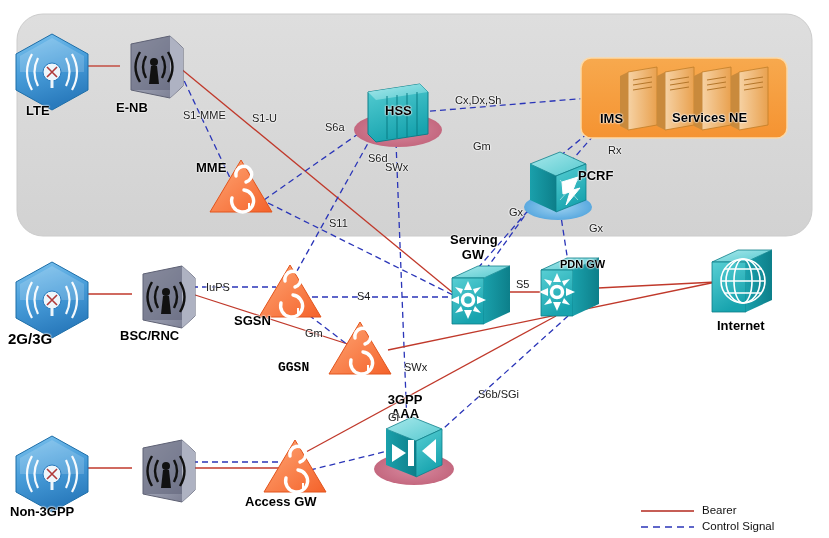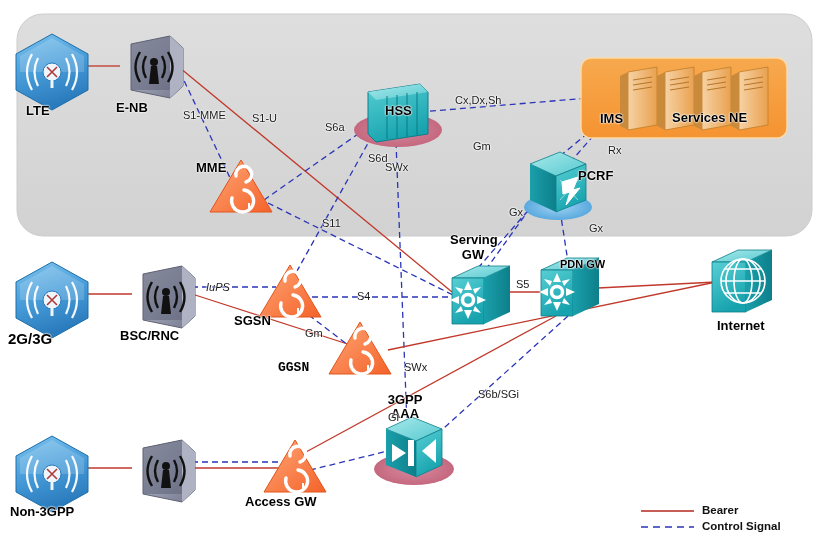--- a/index.html
+++ b/index.html
@@ -4,21 +4,21 @@
 <style>
   html,body{margin:0;padding:0;background:#ffffff;}
   body{width:829px;height:538px;overflow:hidden;
        font-family:"Liberation Sans","DejaVu Sans",sans-serif;}
   #stage{position:relative;width:694px;height:538px;background:#ffffff;}
   #wires{position:absolute;left:0;top:0;width:829px;height:538px;}
   .lbl{position:absolute;font-weight:bold;color:#000;white-space:nowrap;
        text-shadow:0 0 2px #fff,0 0 2px #fff,0 0 1px #fff;}
   .ifl{position:absolute;font-size:11px;color:#1a1a1a;white-space:nowrap;
        font-weight:normal;text-shadow:0 0 2px #fff,0 0 2px #fff,0 0 2px #fff;}
-  .legend-txt{position:absolute;font-size:11.5px;color:#111;white-space:nowrap;font-weight:bold;}
+  .legend-txt{position:absolute;font-size:11.5px;color:#111;white-space:nowrap;}
 </style>
 </head>
 <body>
 
 <div id="stage">
 
   <svg id="wires" viewBox="0 0 829 538" xmlns="http://www.w3.org/2000/svg">
     <defs>
       <linearGradient id="gGray" x1="0" y1="0" x2="0" y2="1">
         <stop offset="0" stop-color="#dedede"></stop>
@@ -374,22 +374,22 @@
       <span class="ifl" style="left: 183px; top: 109px;">S1-MME</span>
       <span class="ifl" style="left: 252px; top: 112px;">S1-U</span>
       <span class="ifl" style="left: 325px; top: 121px;">S6a</span>
       <span class="ifl" style="left: 368px; top: 152px;">S6d</span>
       <span class="ifl" style="left: 385px; top: 161px;">SWx</span>
       <span class="ifl" style="left: 455px; top: 94px;">Cx,Dx,Sh</span>
       <span class="ifl" style="left: 473px; top: 140px;">Gm</span>
       <span class="ifl" style="left: 608px; top: 144px;">Rx</span>
       <span class="ifl" style="left: 509px; top: 206px;">Gx</span>
       <span class="ifl" style="left: 589px; top: 222px;">Gx</span>
-      <span class="ifl" style="left: 322px; top: 217px;">S11</span>
-      <span class="ifl" style="left: 206px; top: 281px; font-style: italic;">IuPS</span>
+      <span class="ifl" style="left: 329px; top: 217px;">S11</span>
+      <span class="ifl" style="left: 206px; top: 281px;">IuPS</span>
       <span class="ifl" style="left: 357px; top: 290px;">S4</span>
       <span class="ifl" style="left: 305px; top: 327px;">Gm</span>
       <span class="ifl" style="left: 516px; top: 278px;">S5</span>
       <span class="ifl" style="left: 404px; top: 361px;">SWx</span>
       <span class="ifl" style="left: 388px; top: 411px;">Gi</span>
       <span class="ifl" style="left: 478px; top: 388px;">S6b/SGi</span>
     </div>
 
   <span class="legend-txt" style="left:702px;top:504px;">Bearer</span>
   <span class="legend-txt" style="left:702px;top:520px;">Control Signal</span>

